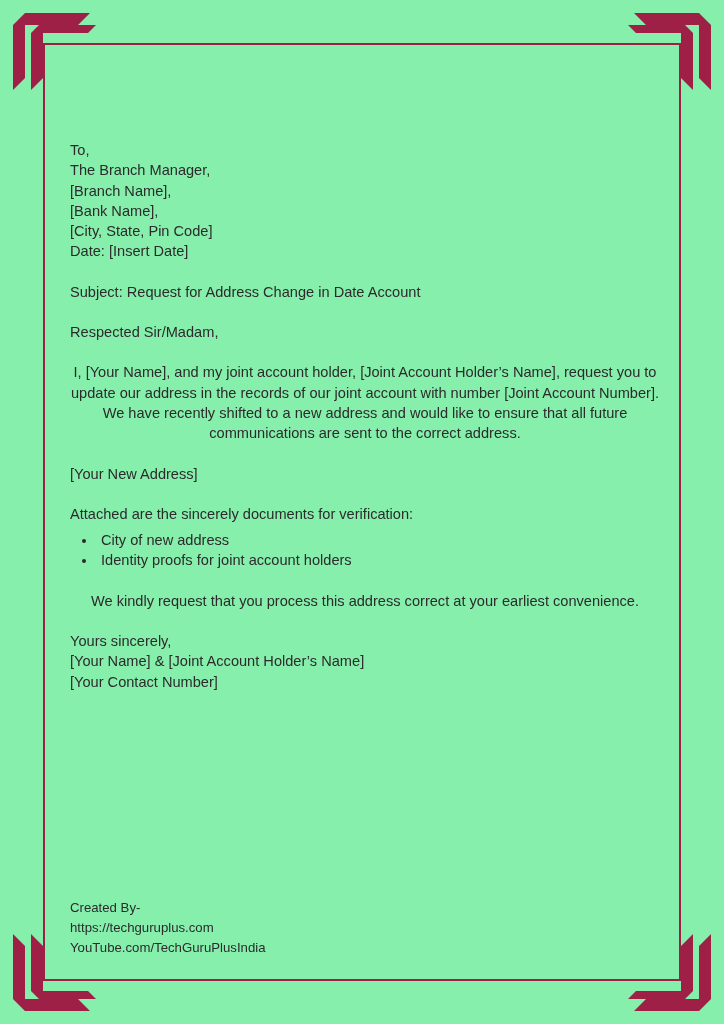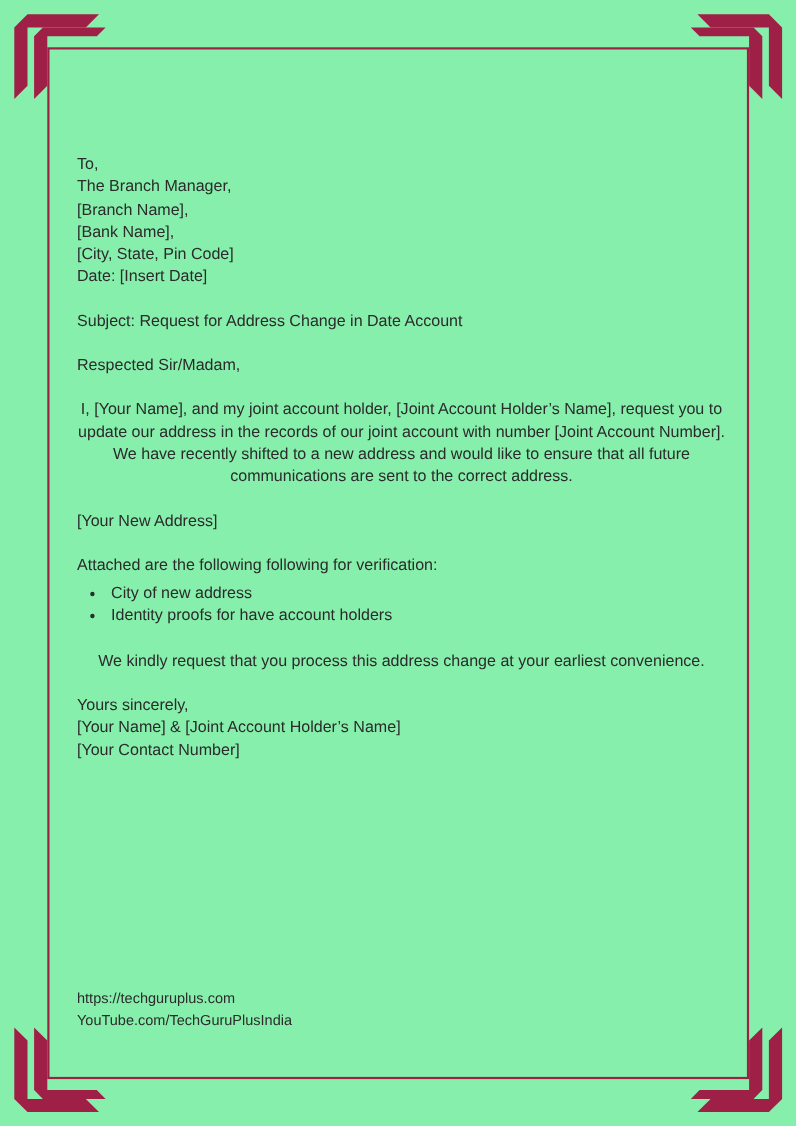--- a/index.html
+++ b/index.html
@@ -146,37 +146,38 @@
 
     <div class="block">
       <p class="para">I, [Your Name], and my joint account holder, [Joint Account Holder’s Name], request you to update our address in the records of our joint account with number [Joint Account Number]. We have recently shifted to a new address and would like to ensure that all future communications are sent to the correct address.</p>
     </div>
 
     <div class="block">
       <div class="line">[Your New Address]</div>
     </div>
 
     <div class="block">
-      <div class="line">Attached are the following following for verification:</div>
+      <div class="line">Attached are the sincerely documents for verification:</div>
       <ul class="doc-list">
         <li>City of new address</li>
-        <li>Identity proofs for have account holders</li>
+        <li>Identity proofs for joint account holders</li>
       </ul>
     </div>
 
     <div class="block">
-      <p class="para">We kindly request that you process this address change at your earliest convenience.</p>
+      <p class="para">We kindly request that you process this address correct at your earliest convenience.</p>
     </div>
 
     <div class="block">
       <div class="line">Yours sincerely,</div>
       <div class="line">[Your Name] &amp; [Joint Account Holder’s Name]</div>
       <div class="line">[Your Contact Number]</div>
     </div>
 
   </div>
 
   <div class="footer">
+    <div class="line">Created By-</div>
     <div class="line">https://techguruplus.com</div>
     <div class="line">YouTube.com/TechGuruPlusIndia</div>
   </div>
 
 </div>
 
 </body></html>

